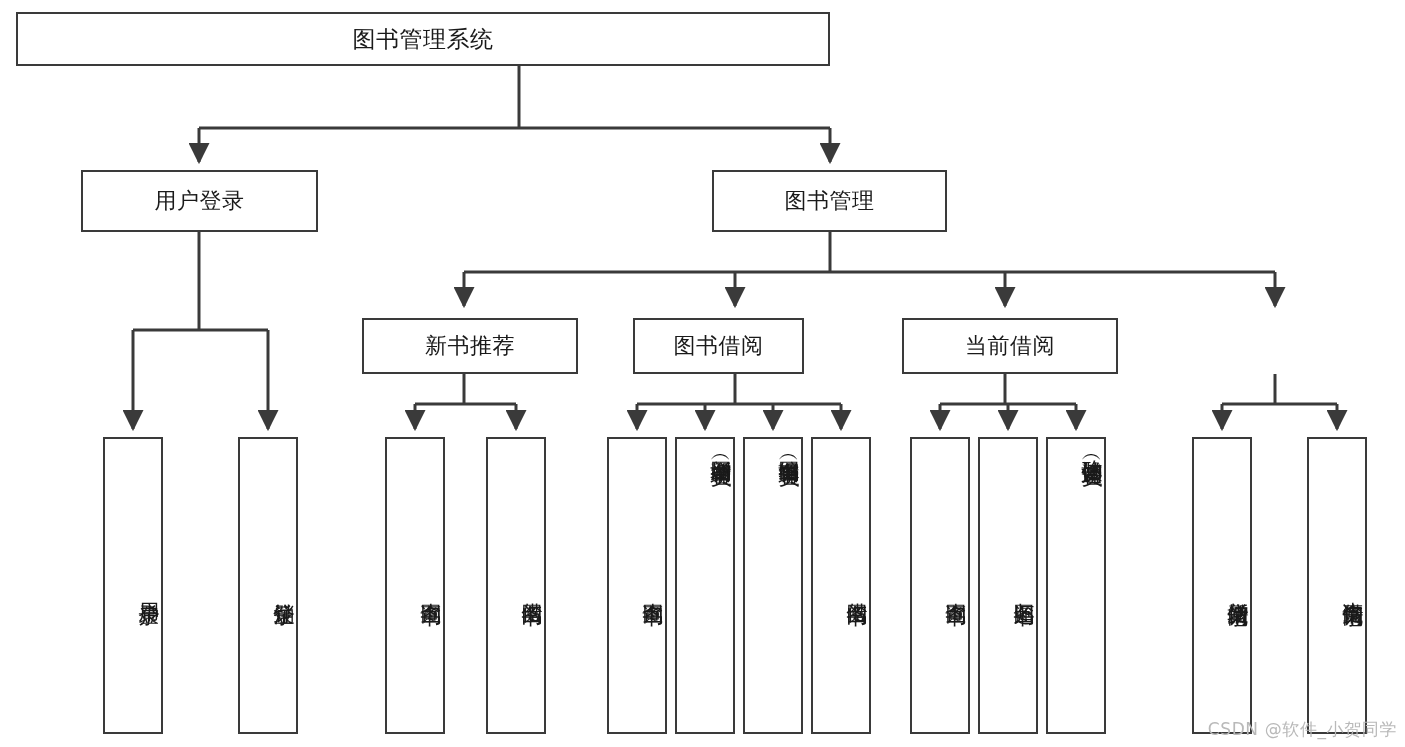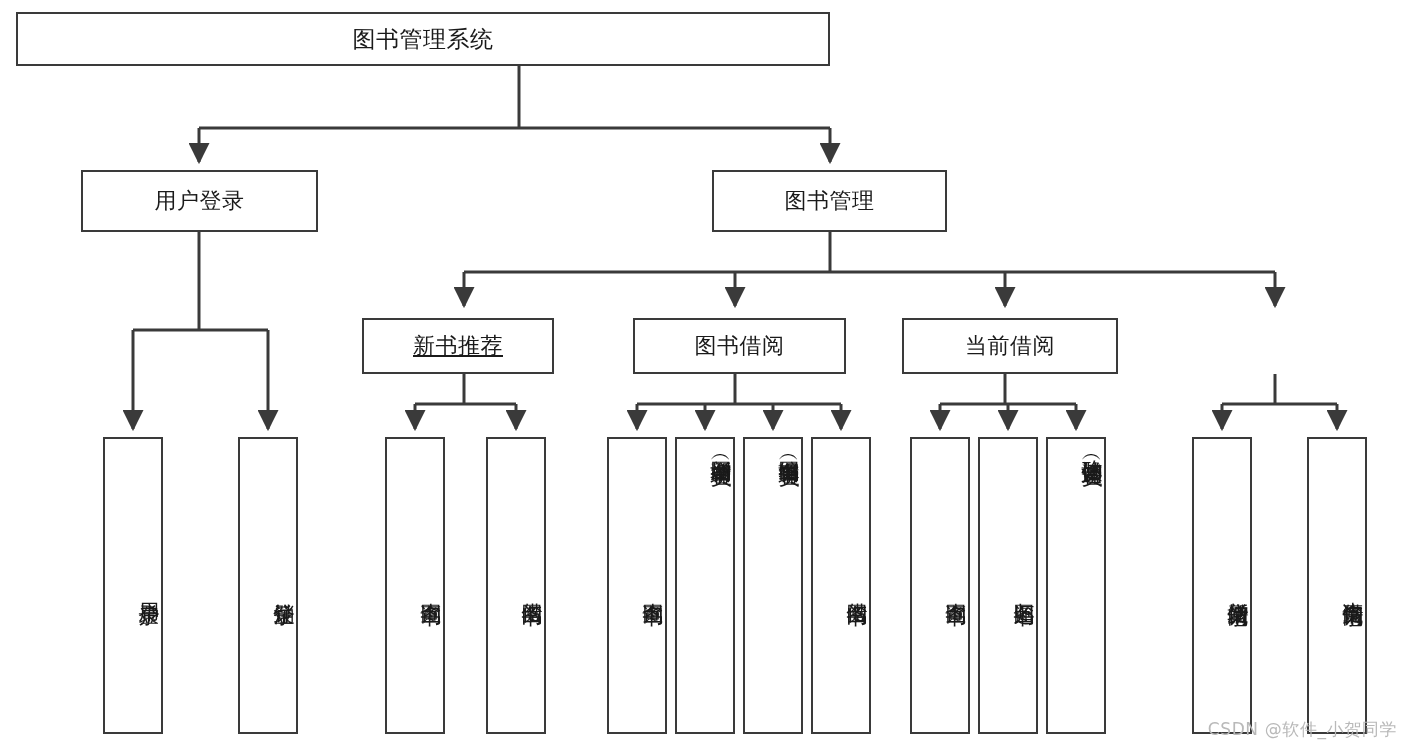--- a/index.html
+++ b/index.html
@@ -132,24 +132,24 @@
     <span>图书管理系统</span>
   </div>
 
   <div class="node node-h" style="left:81px; top:170px; width:237px; height:62px;">
     <span>用户登录</span>
   </div>
   <div class="node node-h" style="left:712px; top:170px; width:235px; height:62px;">
     <span>图书管理</span>
   </div>
 
-  <div class="node node-h" style="left:362px; top:318px; width:192px; height:56px;text-decoration:underline;">
+  <div class="node node-h" style="left:362px; top:318px; width:216px; height:56px;">
     <span>新书推荐</span>
   </div>
-  <div class="node node-h" style="left:633px; top:318px; width:213px; height:56px;justify-content:center;">
+  <div class="node node-h" style="left:633px; top:318px; width:171px; height:56px;justify-content:center;">
     <span>图书借阅</span>
   </div>
   <div class="node node-h" style="left:902px; top:318px; width:216px; height:56px;">
     <span>当前借阅</span>
   </div>
 
   <div class="node node-v" style="left:103px; top:437px; width:60px; height:297px;">
     <span>用户登录</span>
   </div>
   <div class="node node-v" style="left:238px; top:437px; width:60px; height:297px;">

